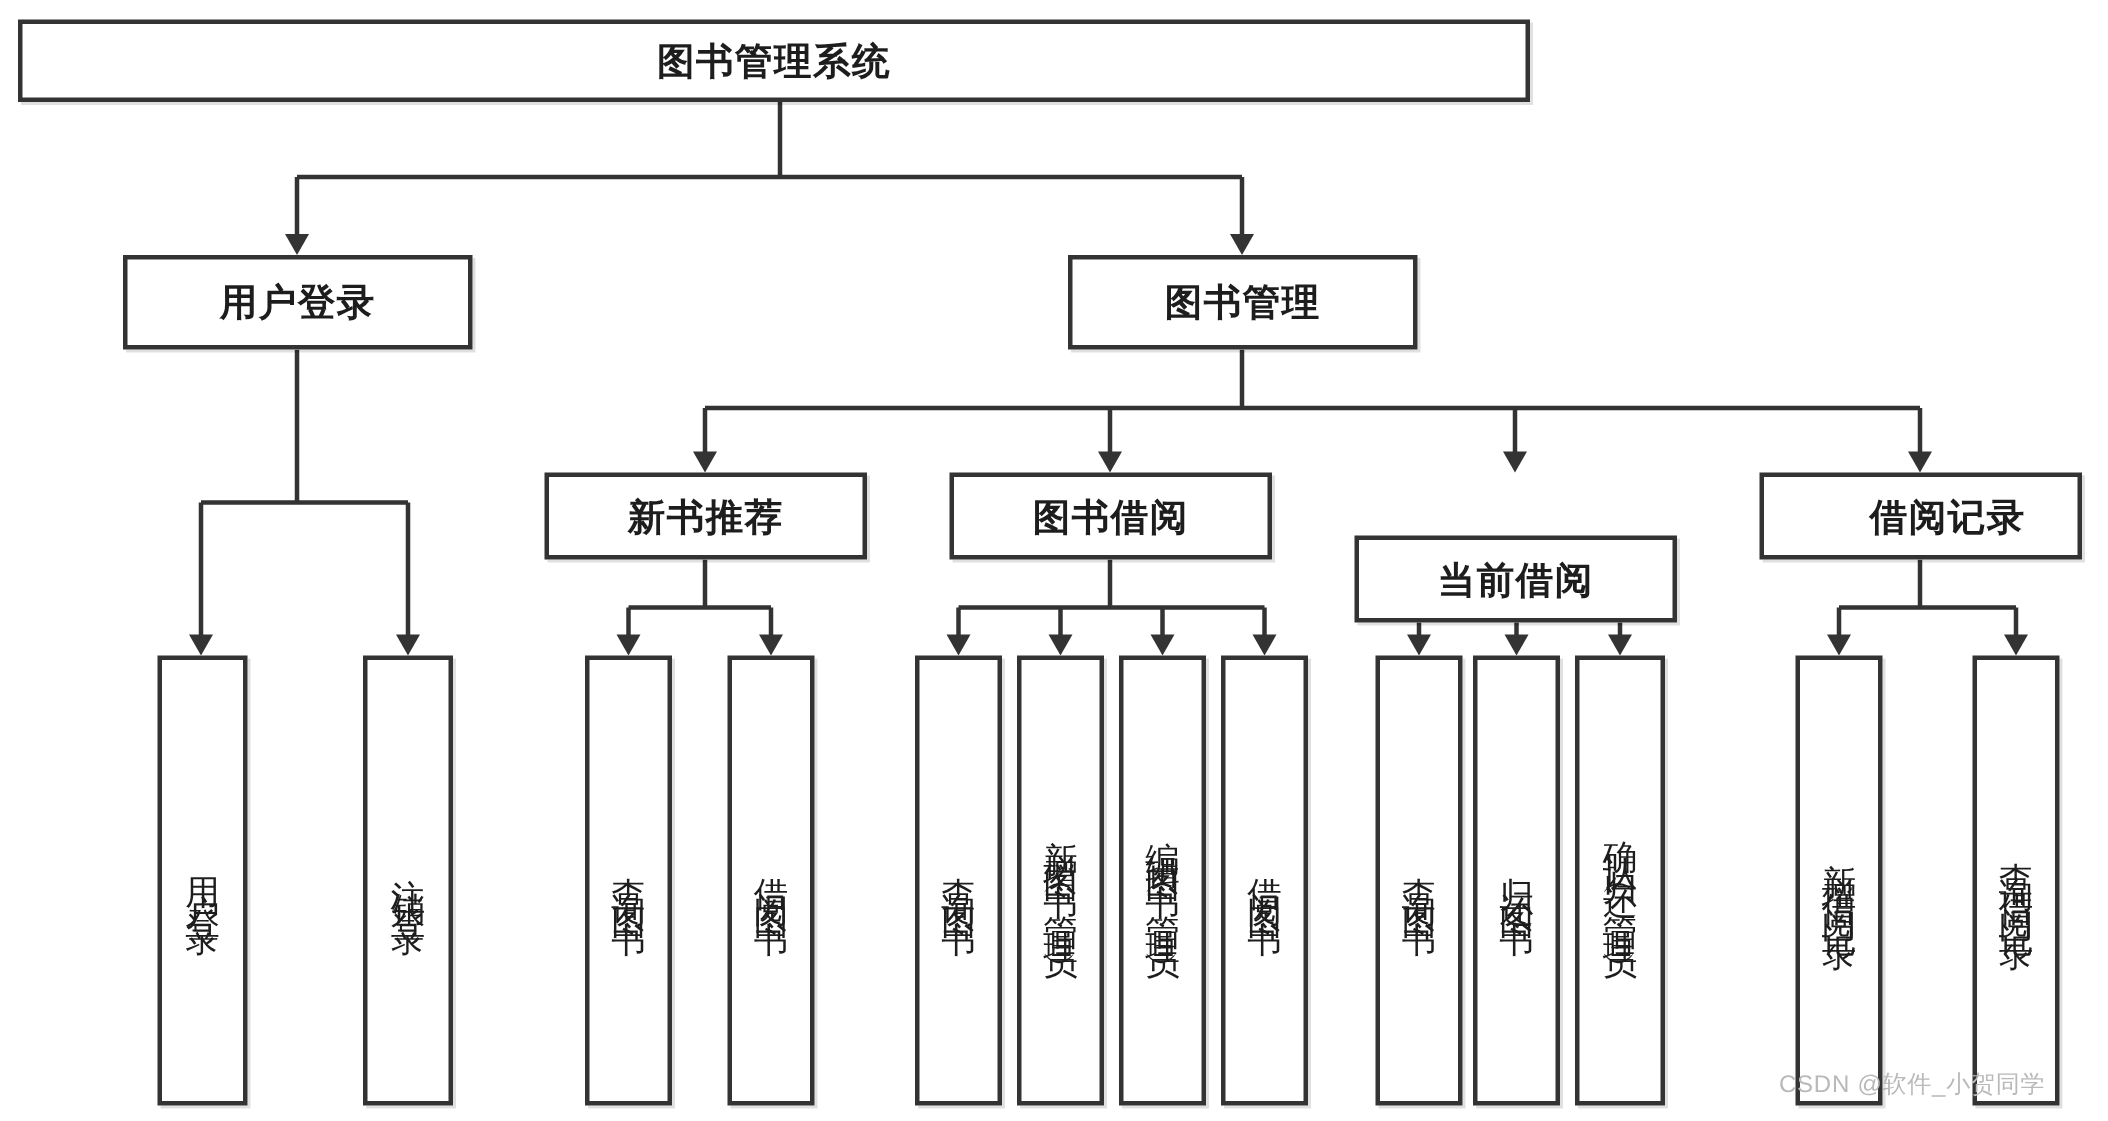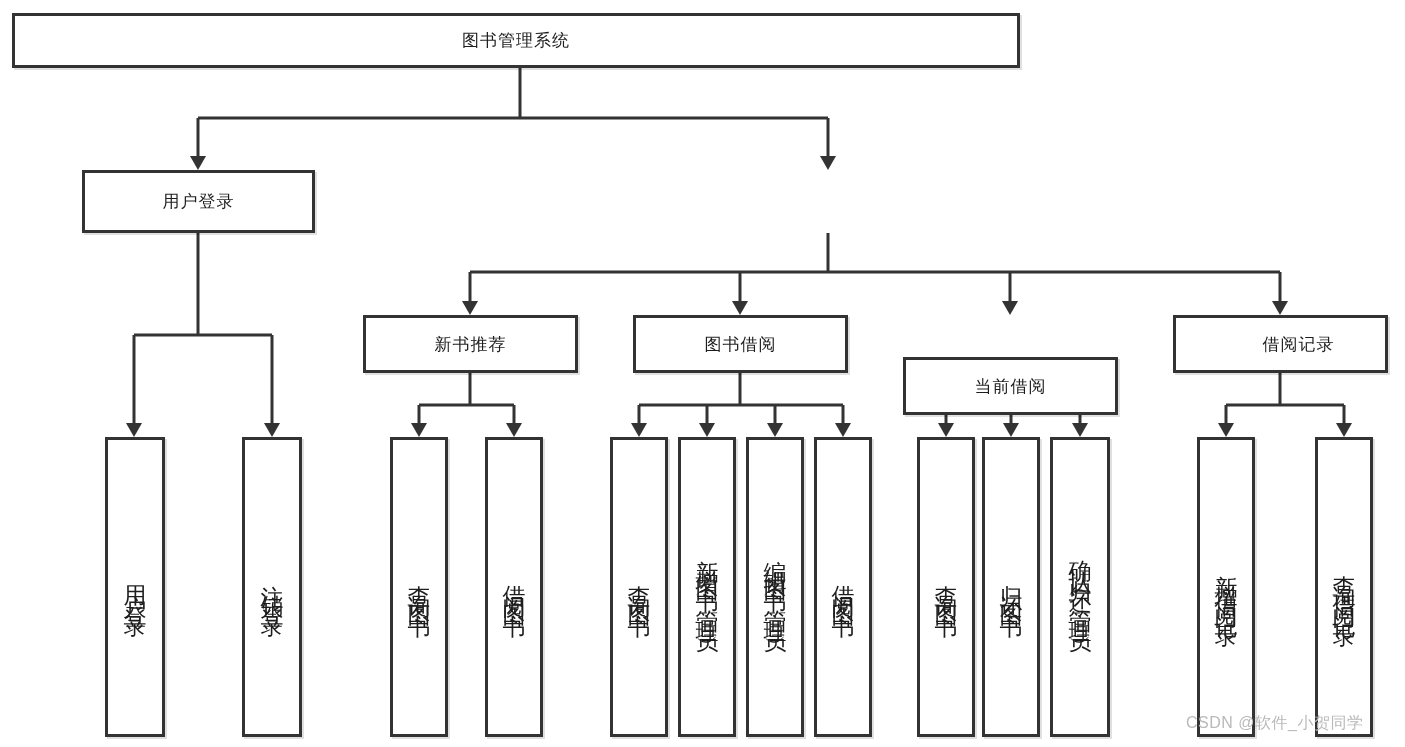--- a/index.html
+++ b/index.html
@@ -14,21 +14,21 @@
   .node{
     position:absolute;
     box-sizing:border-box;
     background:#ffffff;
     border:3px solid #333333;
     box-shadow:2px 2px 0 rgba(0,0,0,0.12);
     display:flex;align-items:center;justify-content:center;
     color:#1d1d1d;
     z-index:2;
   }
-  .h-node{font-size:17px;letter-spacing:1px;}
+  .h-node{font-size:25px;letter-spacing:1px;font-weight:bold;}
   .v-node{
     writing-mode:vertical-rl;
     text-orientation:mixed;
     font-size:23px;
     letter-spacing:10px;
     line-height:1;
   }
   #watermark{
     position:absolute;
     left:1186px;top:713px;
@@ -110,20 +110,23 @@
     </g>
   </svg>
 
   <div class="node h-node" style="left:12px;top:13px;width:1008px;height:55px;">
     <span>图书管理系统</span>
   </div>
 
   <div class="node h-node" style="left:82px;top:170px;width:233px;height:63px;">
     <span>用户登录</span>
   </div>
+  <div class="node h-node" style="left:712px;top:170px;width:233px;height:63px;">
+    <span>图书管理</span>
+  </div>
 
   <div class="node h-node" style="left:363px;top:315px;width:215px;height:58px;">
     <span>新书推荐</span>
   </div>
   <div class="node h-node" style="left:633px;top:315px;width:215px;height:58px;">
     <span>图书借阅</span>
   </div>
   <div class="node h-node" style="left:903px;top:325px;width:215px;height:58px;margin-top:32px;">
     <span>当前借阅</span>
   </div>

